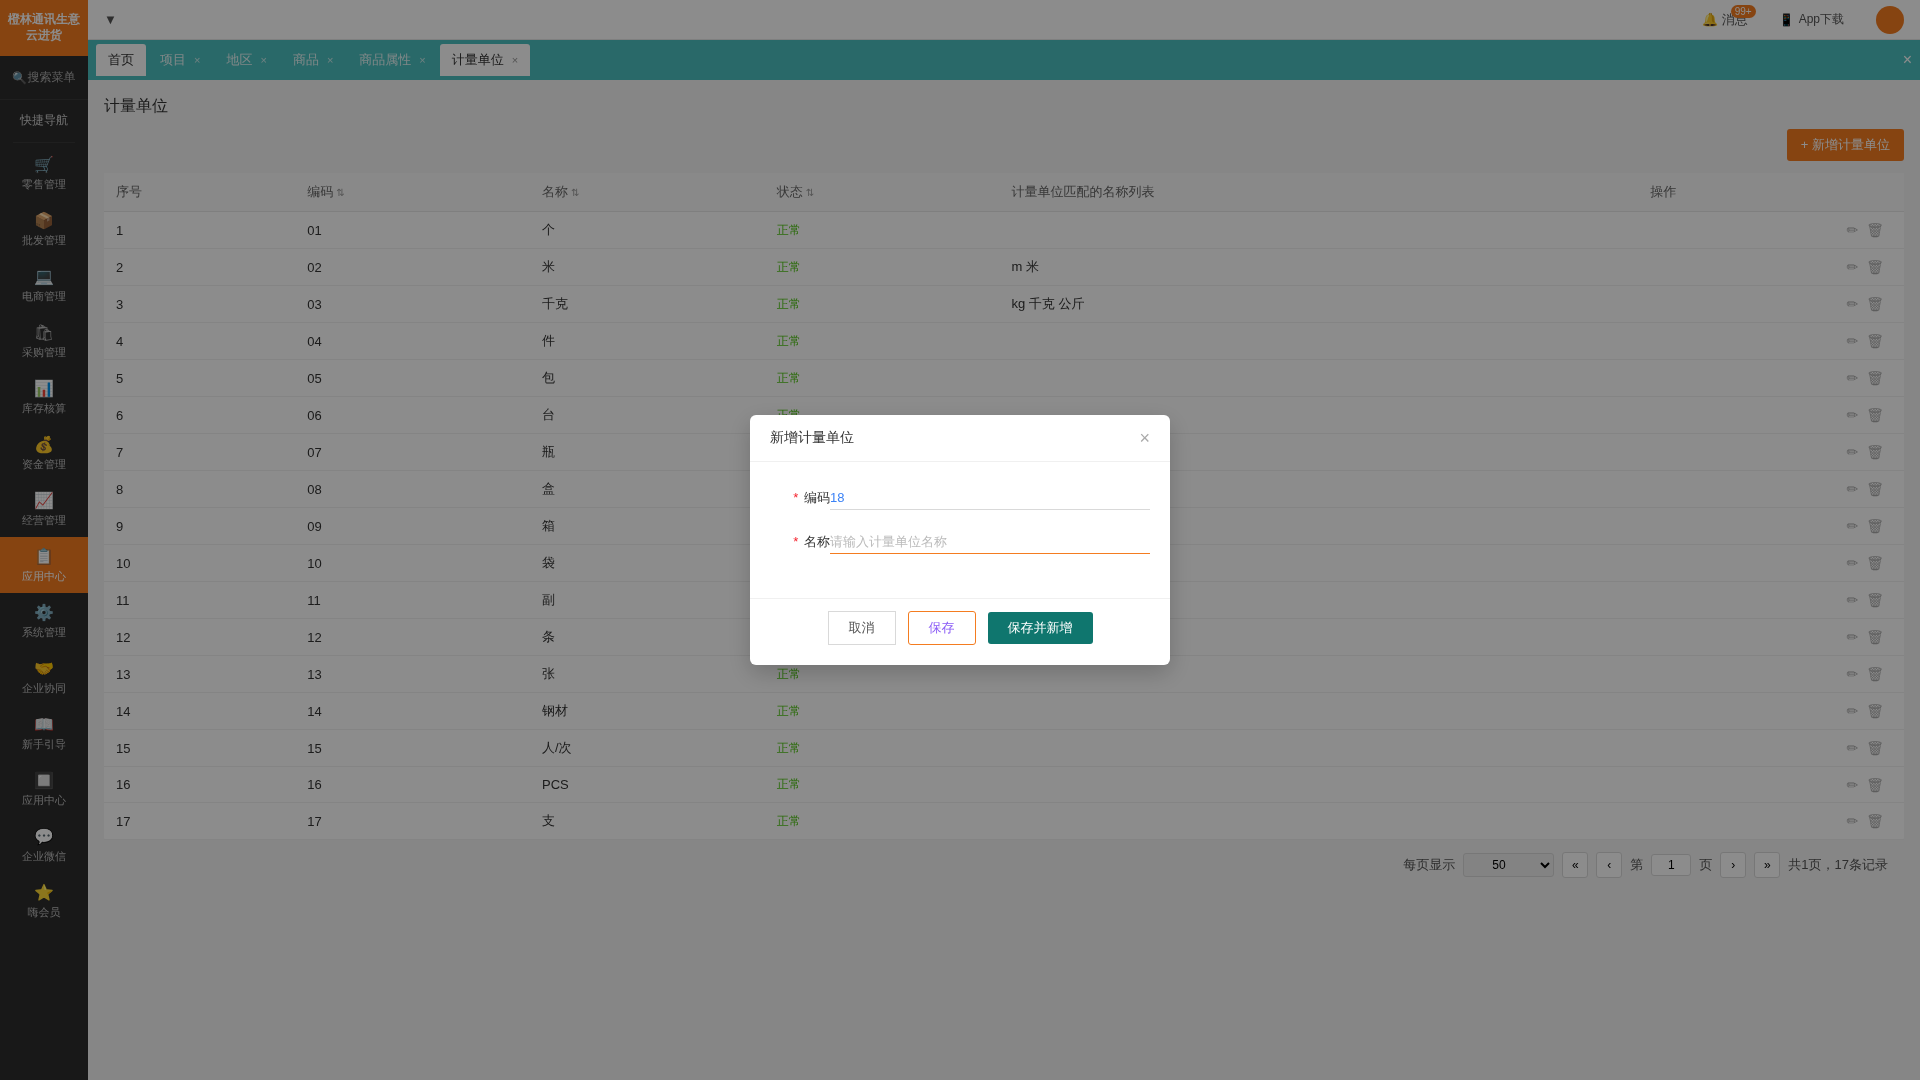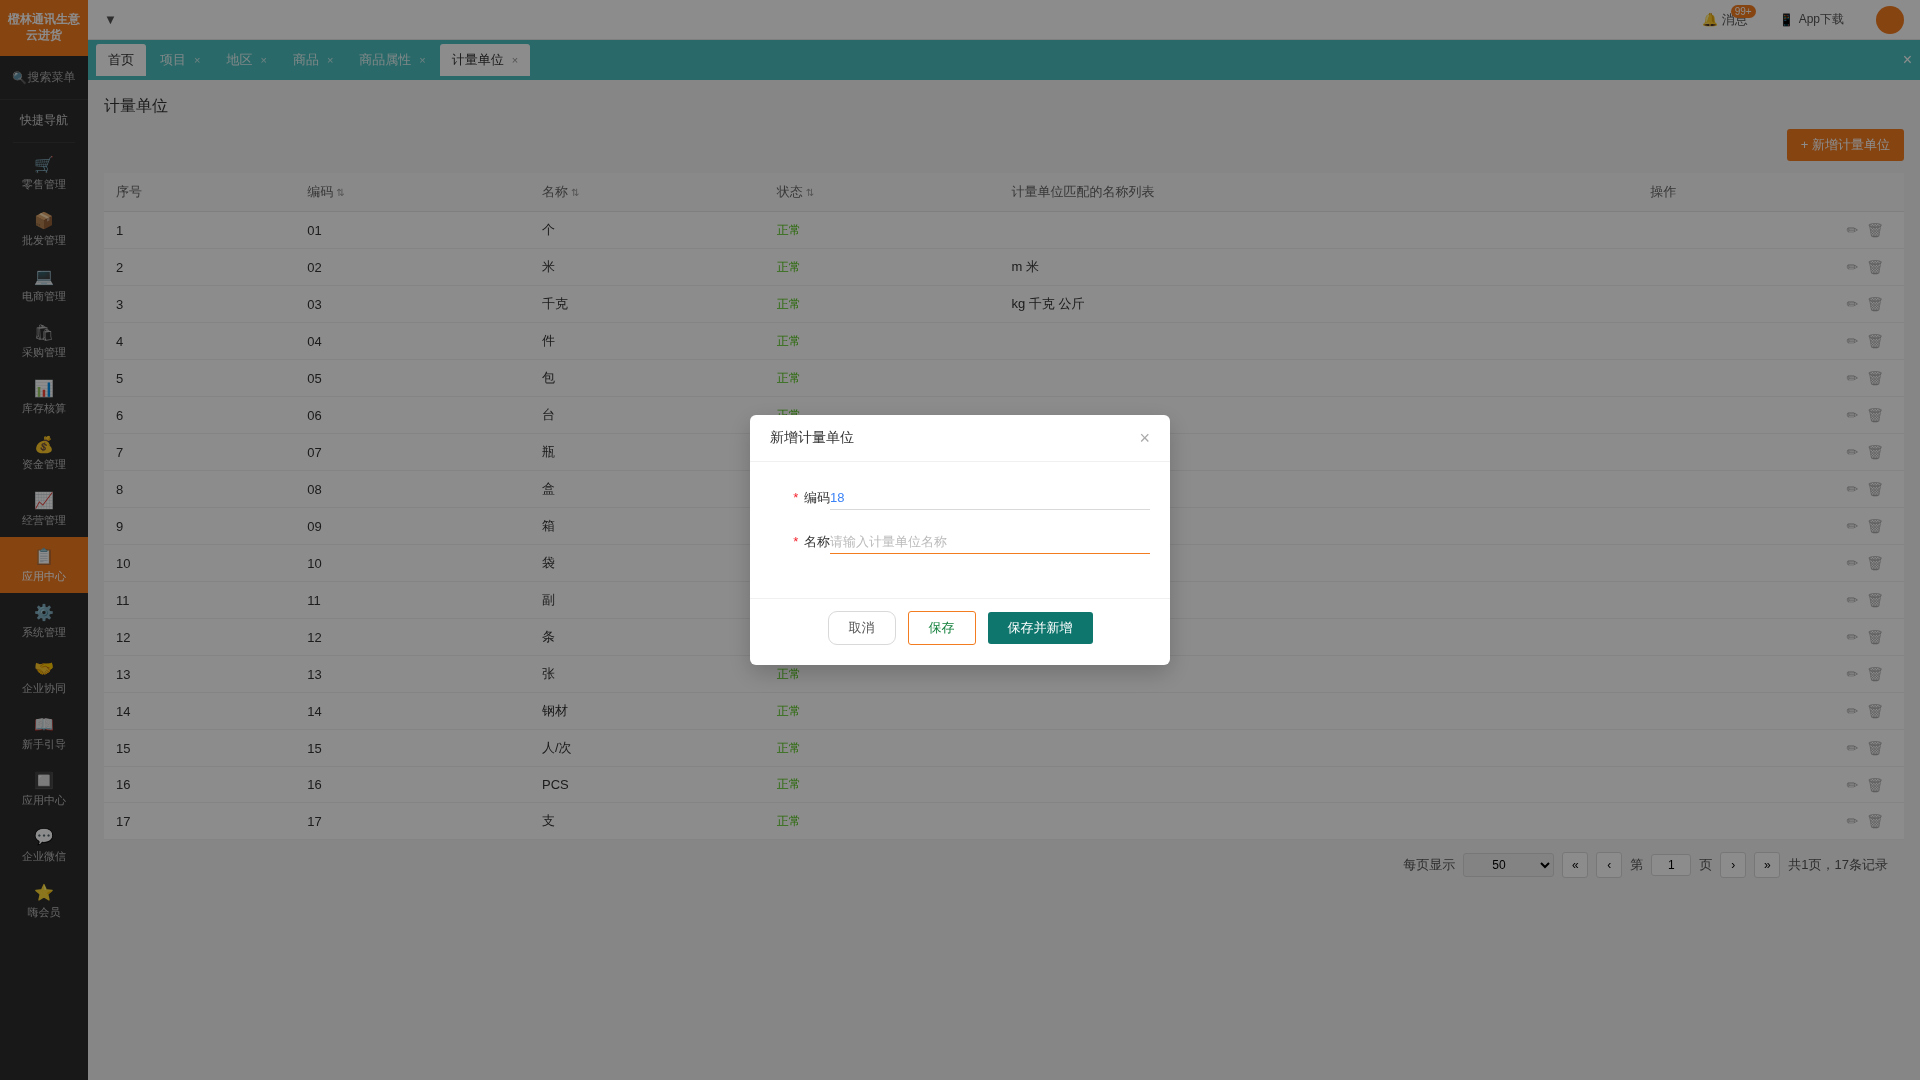--- a/index.html
+++ b/index.html
@@ -66,22 +66,22 @@
     .modal-title { font-size: 14px; color: #333; font-weight: 500; }
     .modal-close { color: #aaa; cursor: pointer; font-size: 18px; line-height: 1; }
     .modal-body { padding: 24px 20px; }
     .form-item { display: flex; align-items: center; margin-bottom: 20px; }
     .form-label { width: 60px; text-align: right; color: #333; font-size: 13px; flex-shrink: 0; }
     .form-label-required::before { content: '*'; color: #f5222d; margin-right: 2px; }
     .form-input { flex: 1; border: none; border-bottom: 1px solid #d9d9d9; padding: 4px 0; font-size: 13px; outline: none; color: #3b82f6; }
     .form-input.name-input { border-bottom-color: #f47c20; }
     .form-input::placeholder { color: #bbb; }
     .modal-footer { padding: 12px 20px 20px; display: flex; align-items: center; justify-content: center; gap: 12px; border-top: 1px solid #f0f0f0; }
-    .btn-cancel { border: 1px solid #d9d9d9; background: white; color: #555; padding: 7px 20px; border-radius: 9px; cursor: pointer; font-size: 13px; }
-    .btn-save { background: white; border: 1px solid #f47c20; color: #15803d; padding: 7px 20px; border-radius: 3px; cursor: pointer; font-size: 13px; text-align: center; }
+    .btn-cancel { border: 1px solid #d9d9d9; background: white; color: #555; padding: 7px 20px; border-radius: 0; cursor: pointer; font-size: 13px; }
+    .btn-save { background: white; border: 1px solid #f47c20; color: #8b5cf6; padding: 7px 20px; border-radius: 3px; cursor: pointer; font-size: 13px; text-align: center; }
     .btn-save-new { background: #0f766e; color: white; border: none; padding: 7px 20px; border-radius: 3px; cursor: pointer; font-size: 13px; }
 
     .sort-icon { color: #999; font-size: 10px; margin-left: 3px; }
   </style>
 </head>
 <body>
 
 <div class="sidebar">
   <div class="sidebar-logo">
     <div class="sidebar-logo-text">橙林通讯生意<br>云进货</div>

